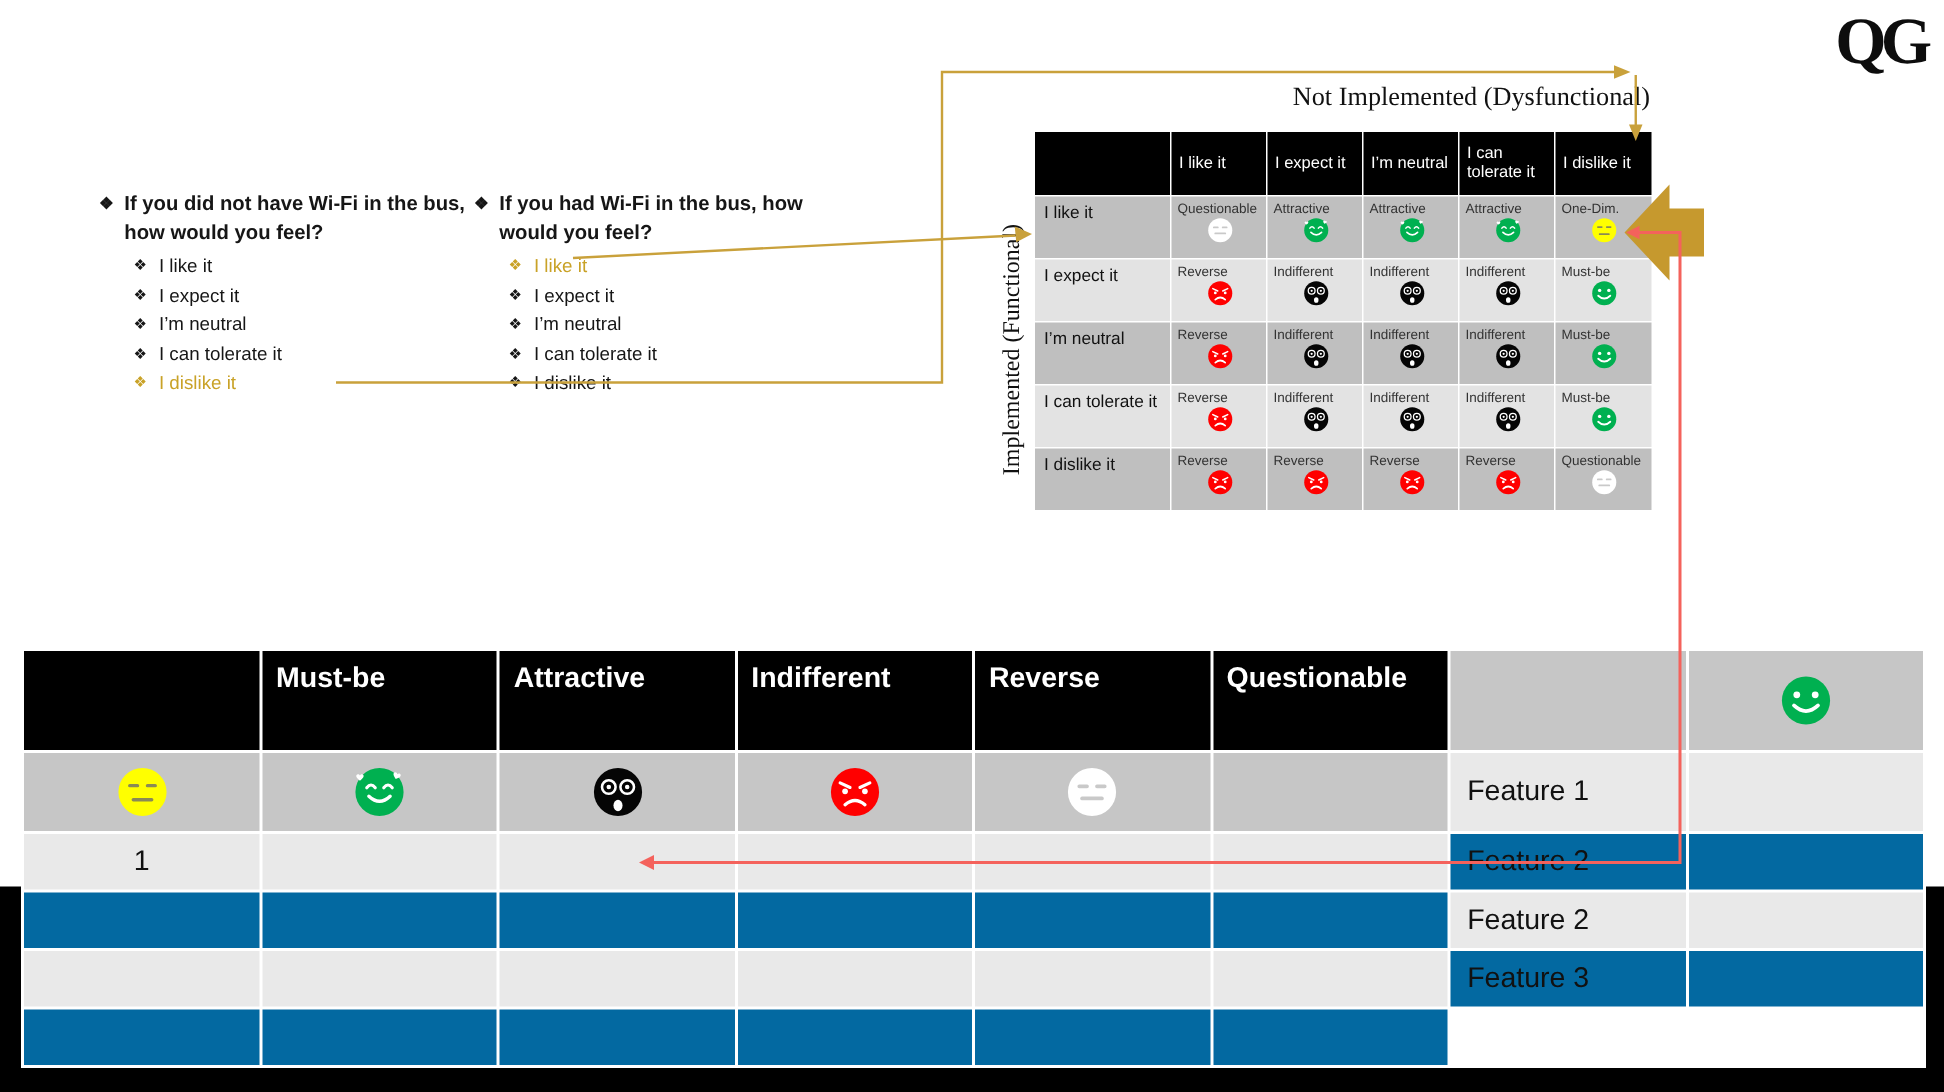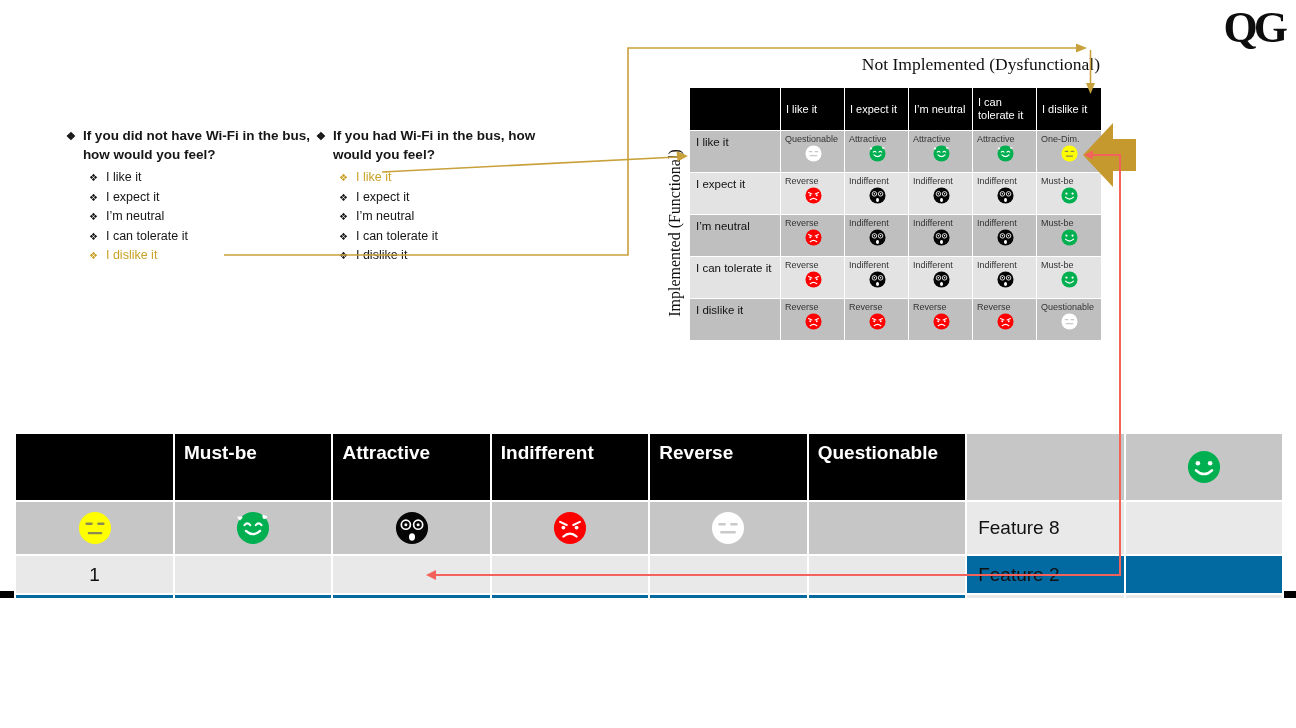--- a/index.html
+++ b/index.html
@@ -1,16 +1,16 @@
 <!DOCTYPE html>
 <html style="--gold: #C9A13B; --gold-text: #C9A227; --gold-arrow: #C6992E; --red: #F4625C;"><head>
 <meta charset="utf-8">
 <style>
   html,body{margin:0;padding:0;background:#fff;}
-  #slide{position:relative;width:1296px;height:598px;background:#fff;overflow:hidden;
+  #slide{position:relative;width:1296px;height:728px;background:#fff;overflow:hidden;
          font-family:"Liberation Sans",sans-serif;color:#1a1a1a;}
 
   
   #logo{position:absolute;right:12px;top:2px;font-family:"Liberation Serif",serif;
         font-weight:bold;font-size:44px;letter-spacing:-4px;color:#0d0d0d;}
 
   
   .q-block{position:absolute;width:248px;}
   #q1{left:66px;top:127px;}
   #q2{left:316px;top:127px;}
@@ -443,21 +443,21 @@
           </svg></span>
       </div>
       <div class="re">
         <span class="emw"><svg width="34" height="34" viewBox="0 0 36 36">
             <circle cx="18" cy="18" r="17" fill="#FFFFFF"></circle>
     <path d="M9 14 h5.5 M21.5 14 h5.5" stroke="#c9c9c9" stroke-width="2.6" stroke-linecap="round" fill="none"></path>
     <path d="M11 22.5 h14" stroke="#c9c9c9" stroke-width="2.6" stroke-linecap="round" fill="none"></path>
           </svg></span>
       </div>
       <div class="re"></div>
-      <div class="rf row-light">Feature 8</div>
+      <div class="rf row-light">Feature 1</div>
       <div class="rv row-light"></div>
       <div class="rv row-light">1</div>
       <div class="rv row-light"></div>
       <div class="rv row-light"></div>
       <div class="rv row-light"></div>
       <div class="rv row-light"></div>
       <div class="rv row-light"></div>
       <div class="rf row-dark">Feature 2</div>
       <div class="rv row-dark"></div>
       <div class="rv row-dark"></div>

